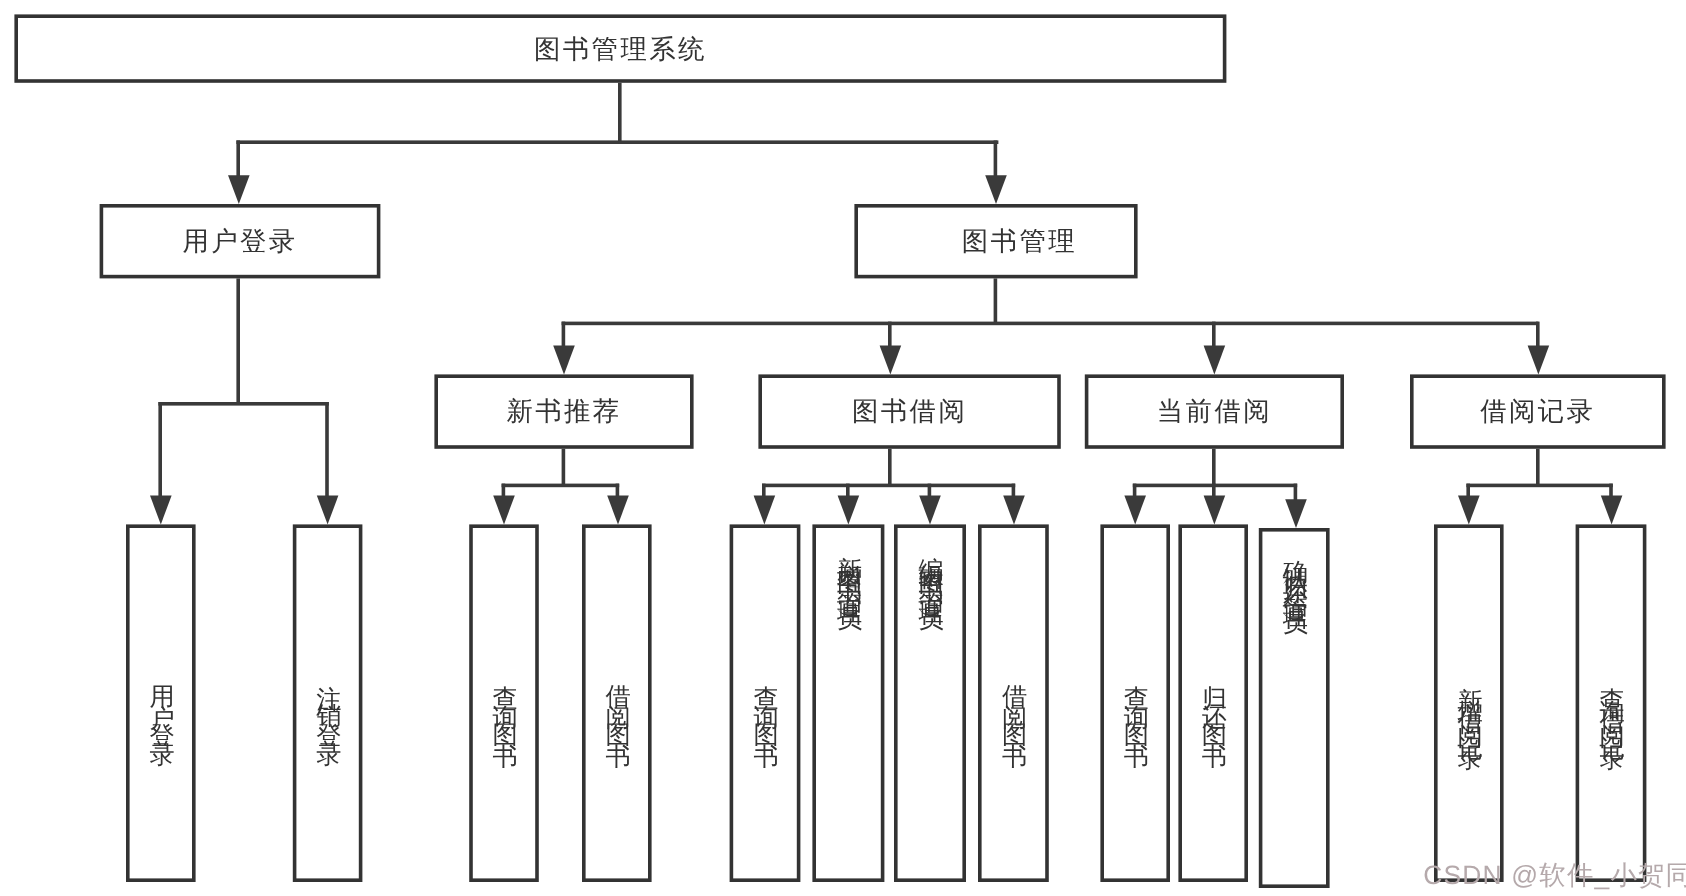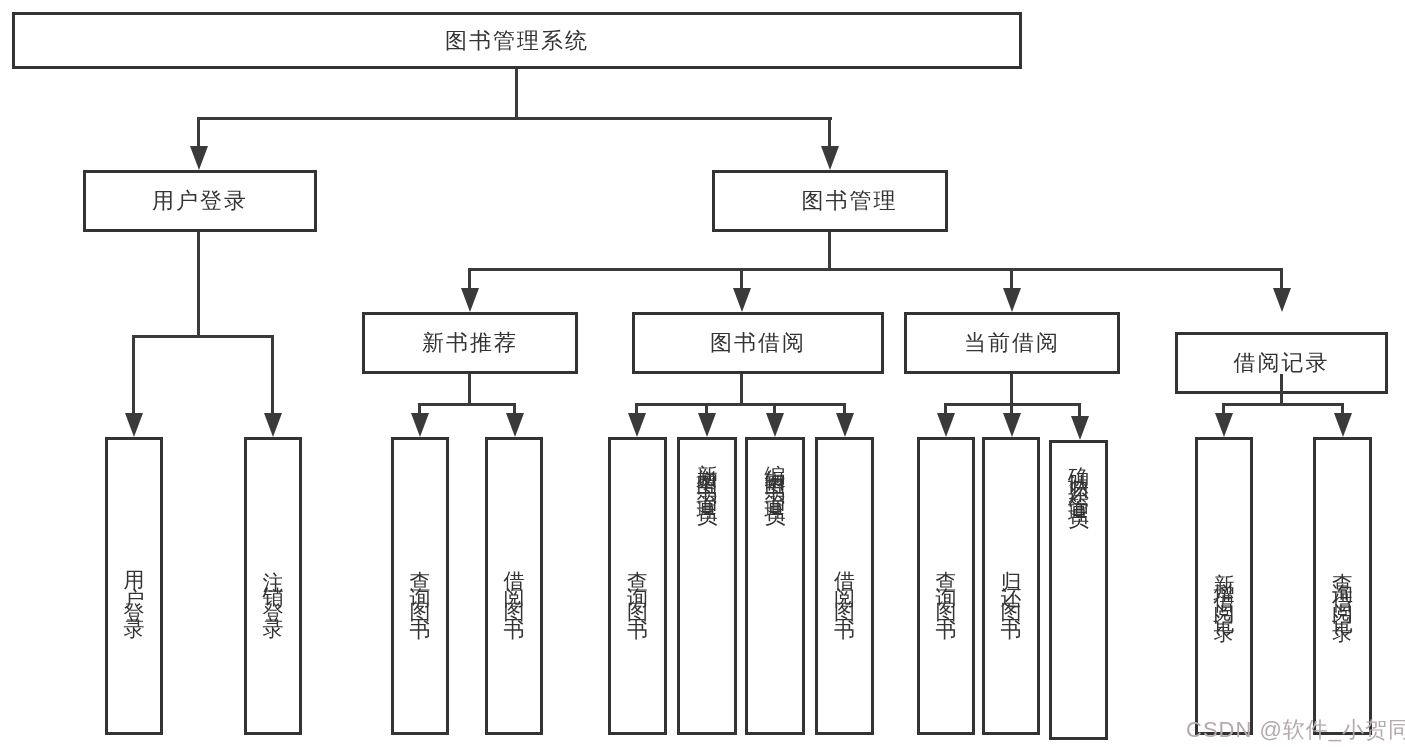--- a/index.html
+++ b/index.html
@@ -44,21 +44,21 @@
   </div>
 
   <div class="node h-node" style="left:632px;top:312px;width:252px;height:62px;">
     <span>图书借阅</span>
   </div>
 
   <div class="node h-node" style="left:904px;top:312px;width:216px;height:62px;">
     <span>当前借阅</span>
   </div>
 
-  <div class="node h-node" style="left:1175px;top:312px;width:213px;height:62px;margin-top:20px;">
+  <div class="node h-node" style="left:1175px;top:312px;width:213px;height:62px;">
     <span>借阅记录</span>
   </div>
 
   <div class="node v-node v-short" style="left:105px;top:437px;width:58px;height:298px;">
     <span>用户登录</span>
   </div>
   <div class="node v-node v-short" style="left:244px;top:437px;width:58px;height:298px;">
     <span>注销登录</span>
   </div>
 

